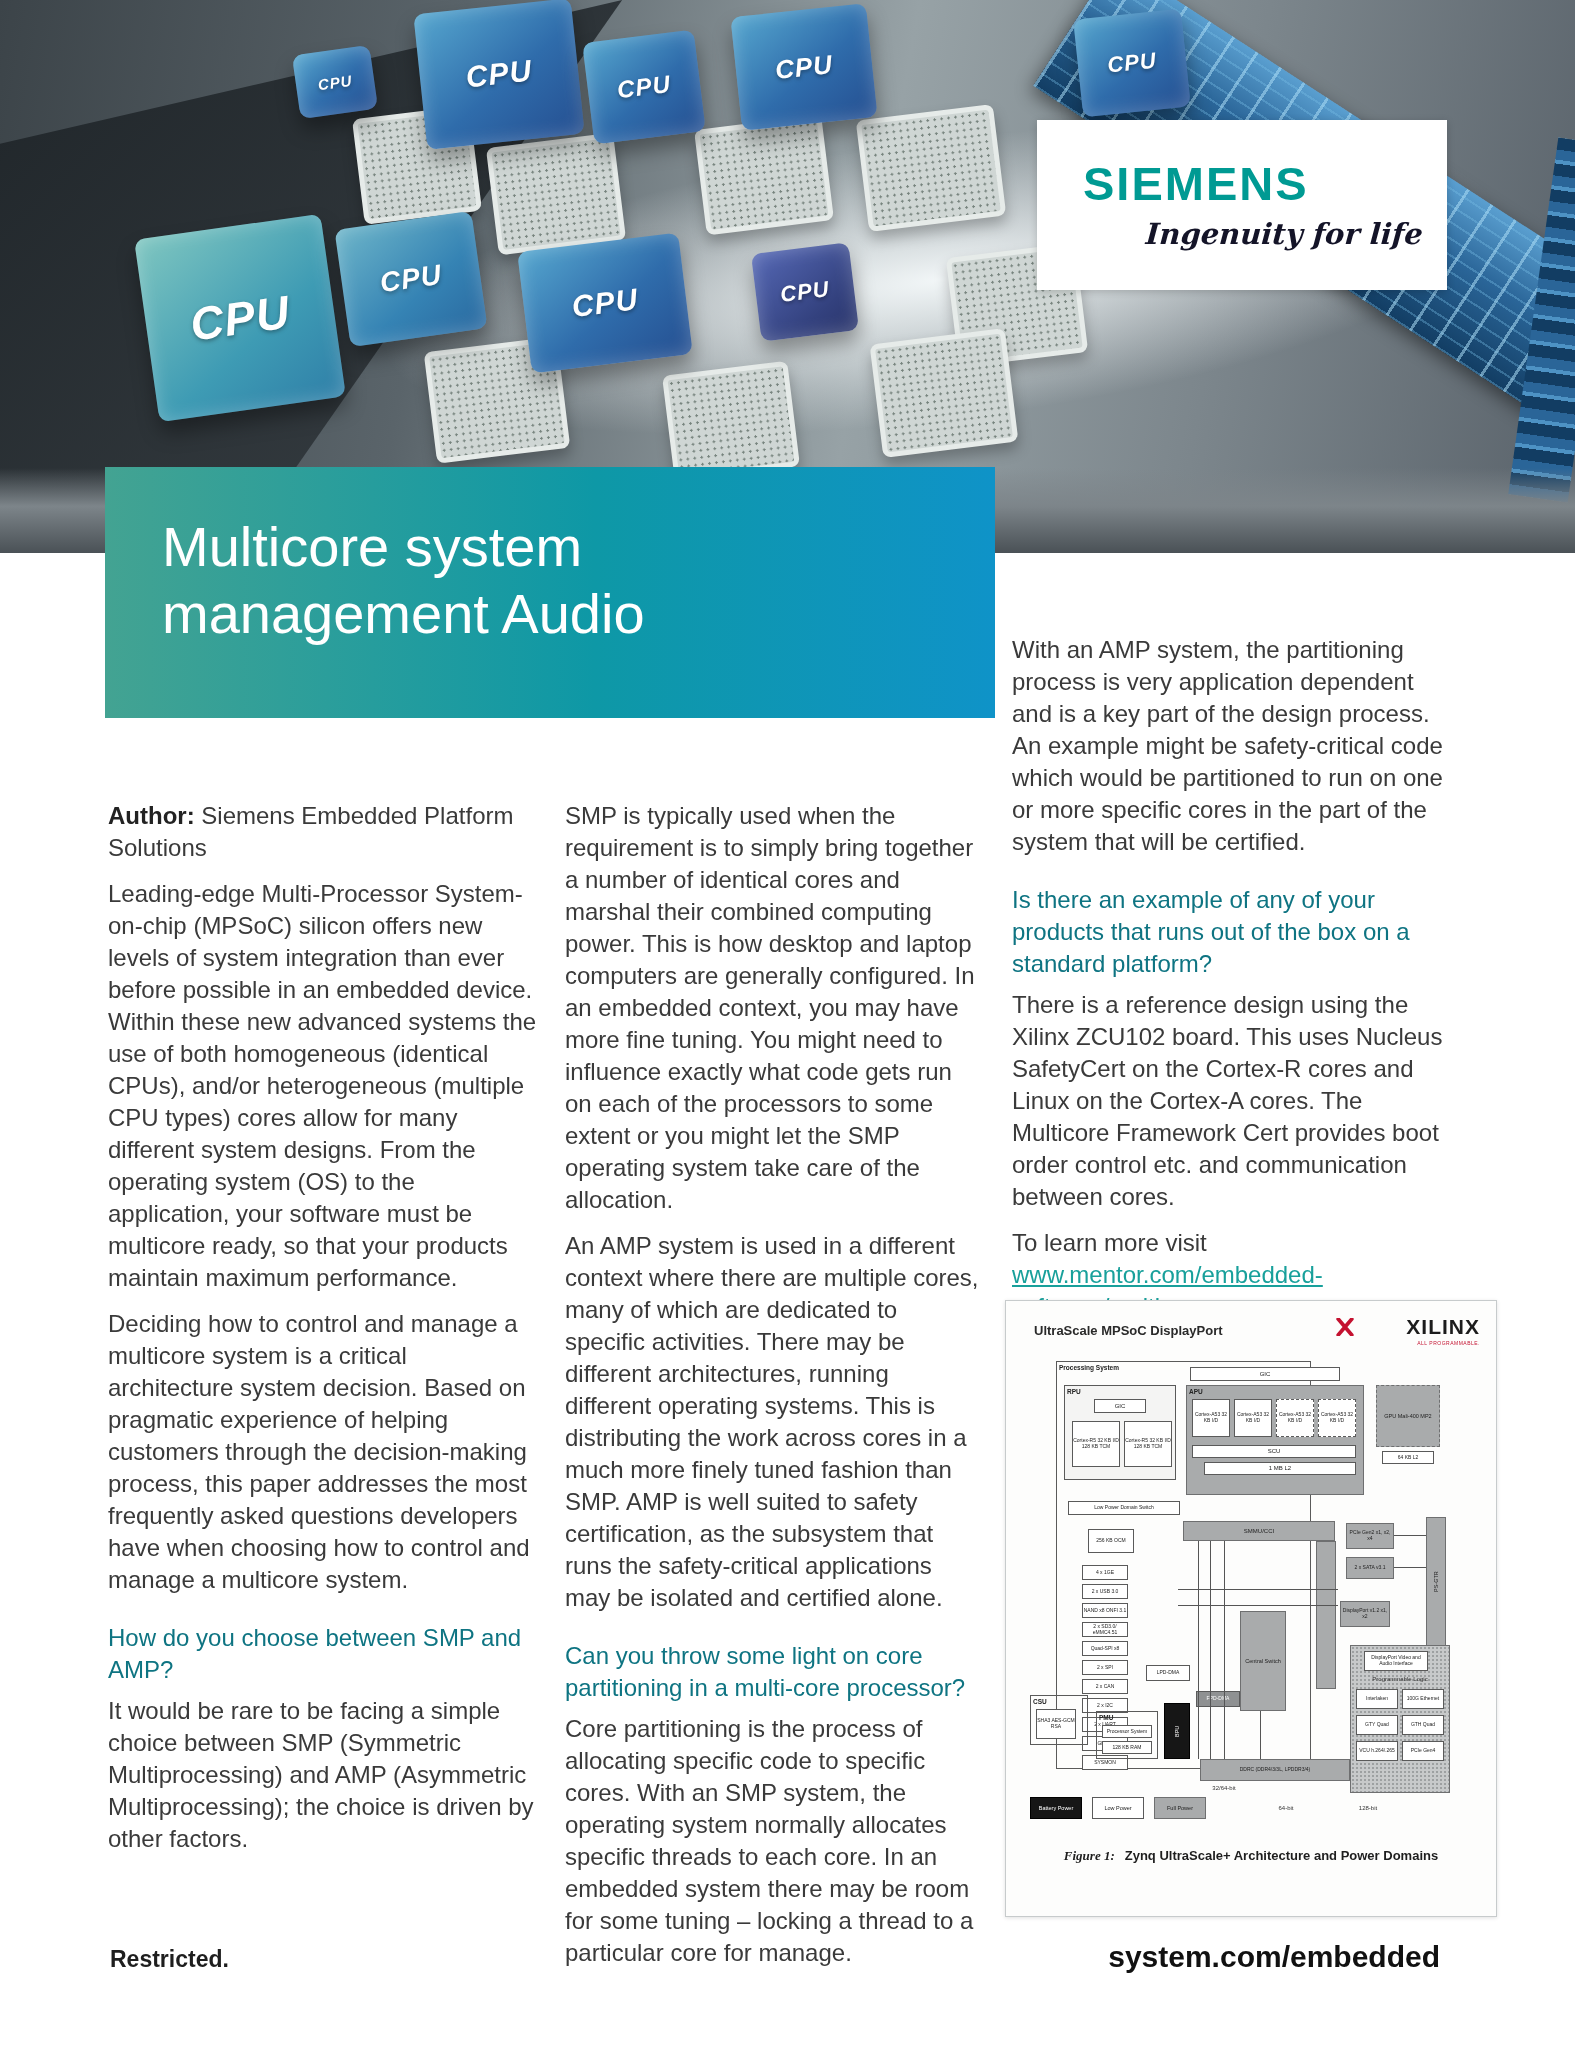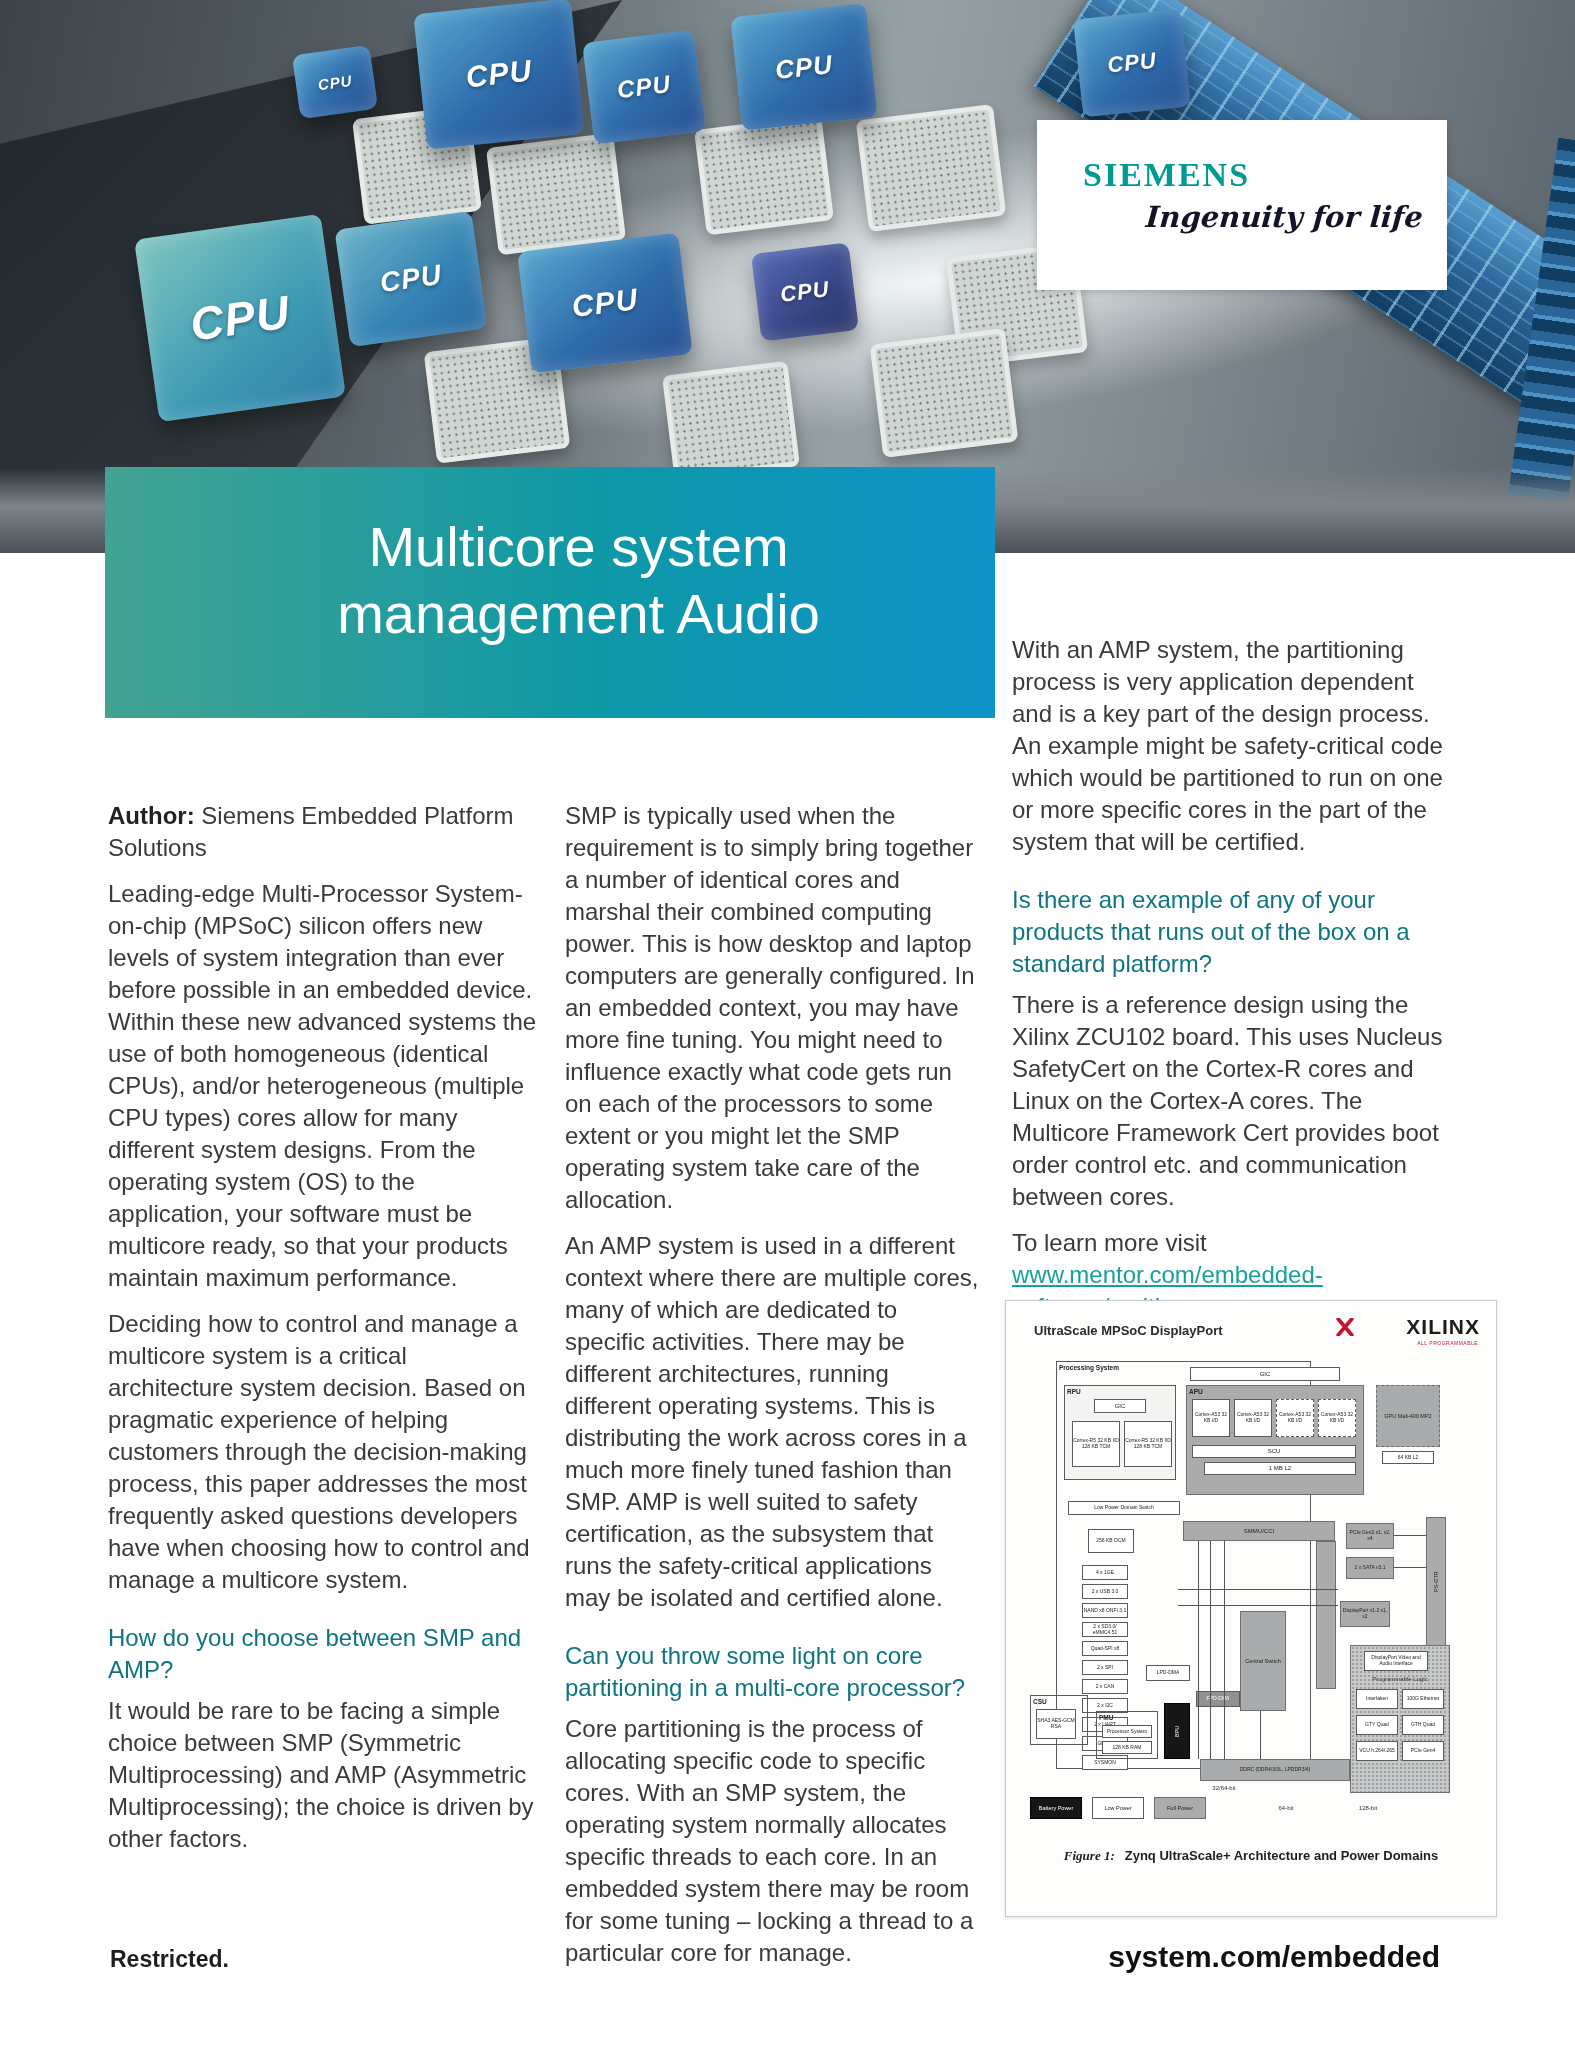--- a/index.html
+++ b/index.html
@@ -40,27 +40,27 @@
         box-shadow:0 12px 20px rgba(0,0,0,.35), inset 0 0 18px rgba(255,255,255,.25);
         color:#fff;font-style:italic;font-weight:bold;letter-spacing:1px;
         text-shadow:0 2px 4px rgba(0,0,0,.35);}
   .chip.teal{background:linear-gradient(145deg,#7fc6c0,#3e9bb4 60%,#2f7fa8);}
   .chip.teal2{background:linear-gradient(145deg,#6db5c9,#3583b4 60%,#2a69a0);}
   .chip.navy{background:linear-gradient(145deg,#5568b5,#33417e 70%,#2a356b);}
 
   
   #logo-box{position:absolute;left:1037px;top:120px;width:410px;height:170px;background:#ffffff;z-index:5;
         box-shadow:0 2px 8px rgba(0,0,0,.18);}
-  #logo-brand{margin:36px 0 0 46px;font-size:34px;font-weight:bold;letter-spacing:2px;color:#009a93;font-family:Liberation Serif, serif;}
+  #logo-brand{margin:36px 0 0 46px;font-size:47px;font-weight:bold;letter-spacing:2px;color:#009a93;}
   #logo-tagline{margin:6px 24px 0 0;text-align:right;font-family:"DejaVu Serif",serif;font-style:italic;
         font-size:29px;font-weight:bold;color:#141428;transform:skewX(-4deg);}
 
   
   #title-block{position:absolute;left:105px;top:467px;width:890px;height:251px;z-index:10;
-        background:linear-gradient(90deg,#43a392 0%,#0e98a6 55%,#0f93c8 100%);text-align:center;}
+        background:linear-gradient(90deg,#43a392 0%,#0e98a6 55%,#0f93c8 100%);}
   #title-block h1{margin:46px 0 0 57px;font-weight:400;color:#ffffff;font-size:56px;line-height:67px;}
 
   
   .col{position:absolute;font-size:24px;line-height:32px;color:#3a3a3a;}
   #col1{left:108px;top:800px;width:430px;}
   #col2{left:565px;top:800px;width:414px;}
   #col3{left:1012px;top:634px;width:432px;}
   .col p{margin:0 0 14px 0;}
   .col h3{margin:26px 0 9px 0;font-size:24px;line-height:32px;color:#0e7482;font-weight:normal;}
   .author b{color:#222;}

